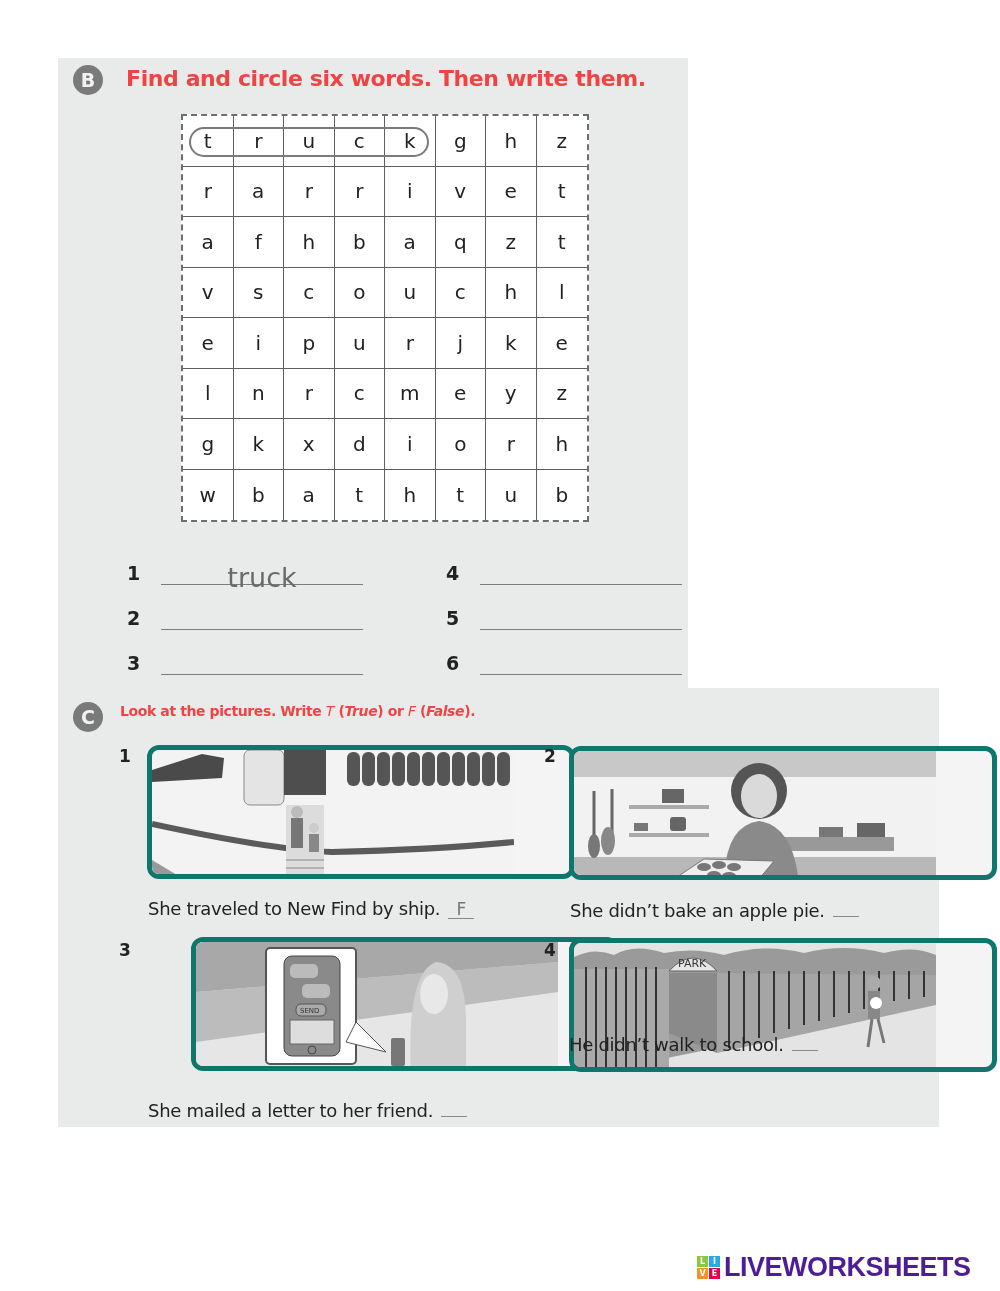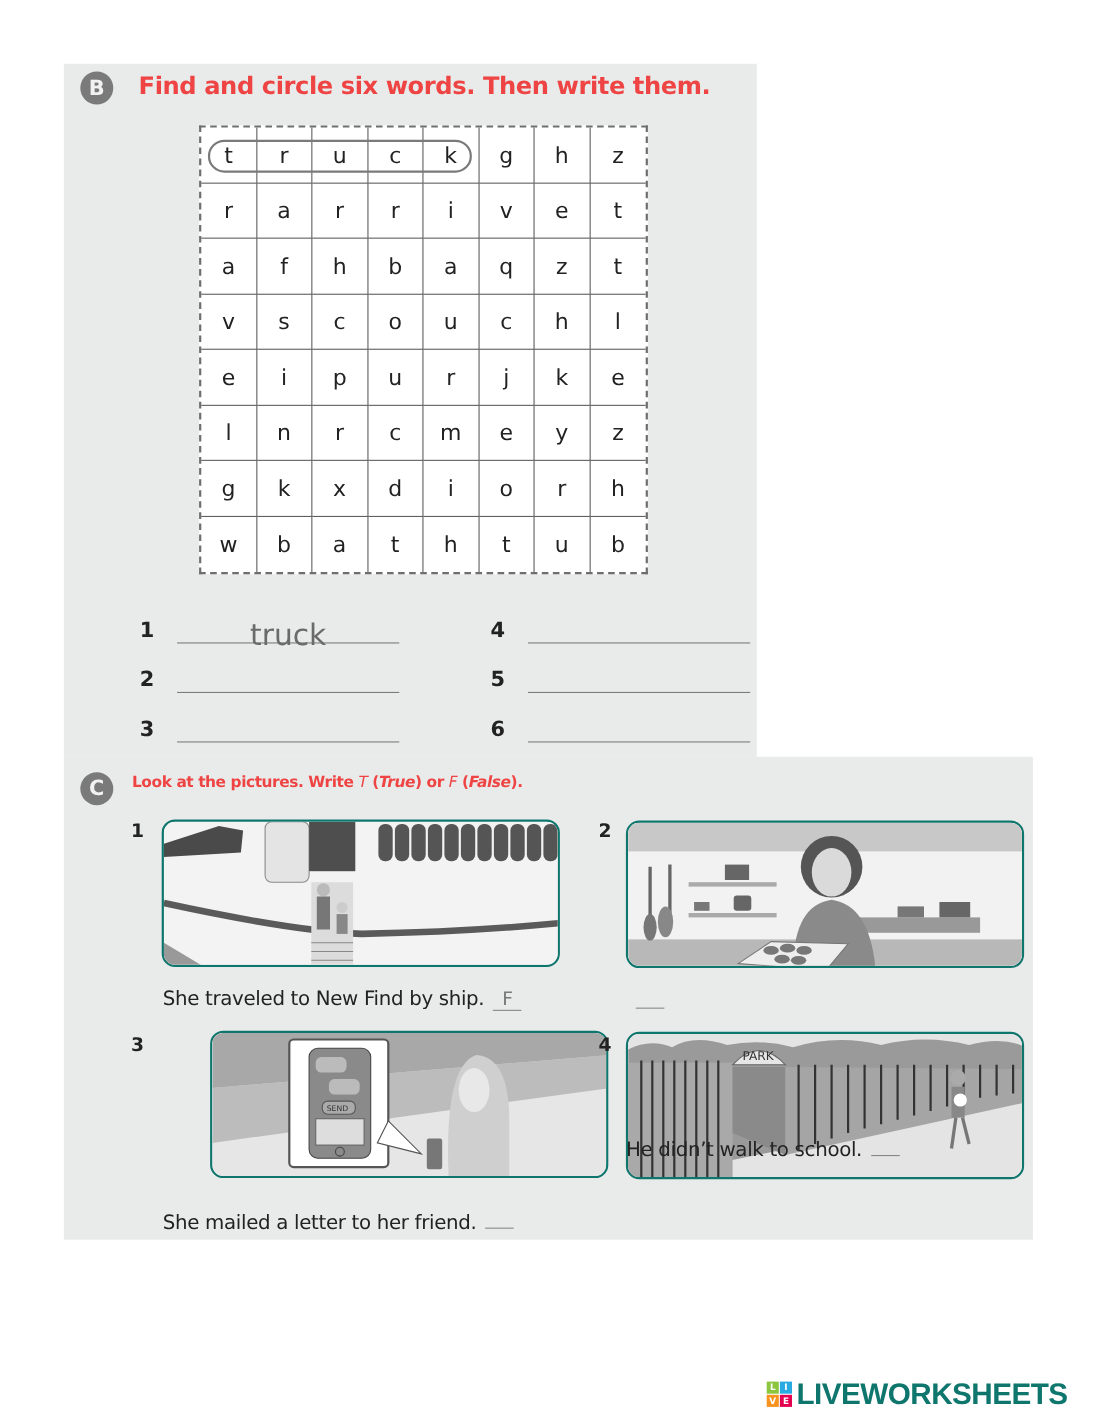--- a/index.html
+++ b/index.html
@@ -54,37 +54,37 @@
       border-bottom: 1.5px solid #7c7c7c;
     }
     .answer .val {
       position: absolute; left: 34px; top: 2px; width: 202px; text-align: center;
       font-size: 27px; color: #6a6a6a;
     }
 
     
     .pic-num { position: absolute; font-size: 17px; font-weight: bold; color: #222; }
     .pic {
-      position: absolute; width: 362px; height: 134px; border: 2px solid #0f766e;
+      position: absolute; width: 428px; height: 134px; border: 5px solid #0f766e;
       border-radius: 12px; overflow: hidden; background: #f4f4f4; box-sizing: border-box;
     }
     .sentence {
       position: absolute; font-size: 18px; color: #222; white-space: nowrap; letter-spacing: -0.3px;
     }
     .blank {
       display: inline-block; width: 26px; border-bottom: 1.5px solid #888; margin-left: 8px;
       text-align: center; color: #777; font-size: 17px; line-height: 18px; height: 18px;
       vertical-align: baseline;
     }
 
     
     #logo { position: absolute; left: 697px; top: 1252px; display: flex; align-items: center; }
     .logo-mark { display: grid; grid-template-columns: 11px 11px; grid-template-rows: 11px 11px; gap: 1px; margin-right: 4px; }
     .logo-mark span { font-size: 8px; font-weight: bold; color: #fff; display:flex; align-items:center; justify-content:center; }
-    .logo-text { font-size: 27px; font-weight: bold; color: #0f766e; letter-spacing: -0.5px; font-family: "Liberation Sans", sans-serif; }
+    .logo-text { font-size: 27px; font-weight: bold; color: #4c1d95; letter-spacing: -0.5px; font-family: "Liberation Sans", sans-serif; }
   </style>
 </head>
 <body>
 
 <div class="panel" id="panel-b"></div>
 <div class="badge" style="left:73px;top:65px;">B</div>
 <div class="heading" style="left:126px;top:66px;">Find and circle six words. Then write them.</div>
 
 <div id="grid">
     <div class="cell">t</div>
@@ -251,21 +251,21 @@
     <polygon points="100,128 130,108 200,110 180,134" fill="#eee" stroke="#777"></polygon>
     <g fill="#777">
         <ellipse cx="130" cy="116" rx="7" ry="4"></ellipse>
         <ellipse cx="145" cy="114" rx="7" ry="4"></ellipse>
         <ellipse cx="160" cy="116" rx="7" ry="4"></ellipse>
         <ellipse cx="140" cy="124" rx="7" ry="4"></ellipse>
         <ellipse cx="155" cy="125" rx="7" ry="4"></ellipse>
       </g>
   </svg>
 </div>
-<div class="sentence" style="left:570px;top:898px;"><span class="blank"></span></div>
+<div class="sentence" style="left:570px;top:898px;"><span>She didn’t bake an apple pie.</span><span class="blank"></span></div>
 
 <div class="pic-num" style="left:119px;top:940px;">3</div>
 <div class="pic" style="left:147px;top:937px;margin-left:44px;">
   <svg width="362" height="134" viewBox="0 0 362 134">
     <rect width="362" height="134" fill="#e6e6e6"></rect>
     <polygon points="0,50 362,20 362,50 0,100" fill="#bcbcbc"></polygon>
     <polygon points="0,0 362,0 362,20 0,50" fill="#a8a8a8"></polygon>
     <rect x="70" y="6" width="90" height="116" rx="4" fill="#fff" stroke="#555" stroke-width="2"></rect>
     <rect x="88" y="14" width="56" height="100" rx="8" fill="#8a8a8a" stroke="#444"></rect>
     <rect x="94" y="22" width="28" height="14" rx="5" fill="#bbb"></rect>

